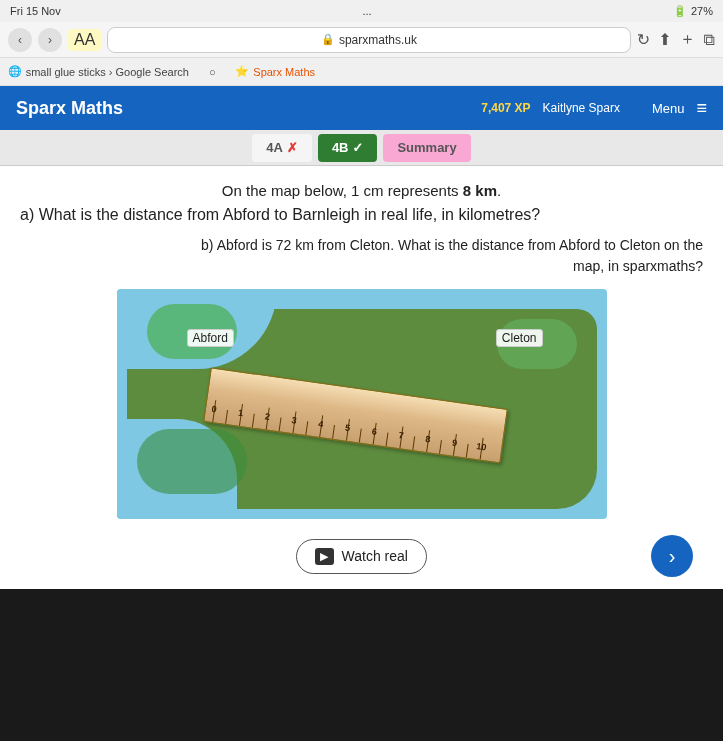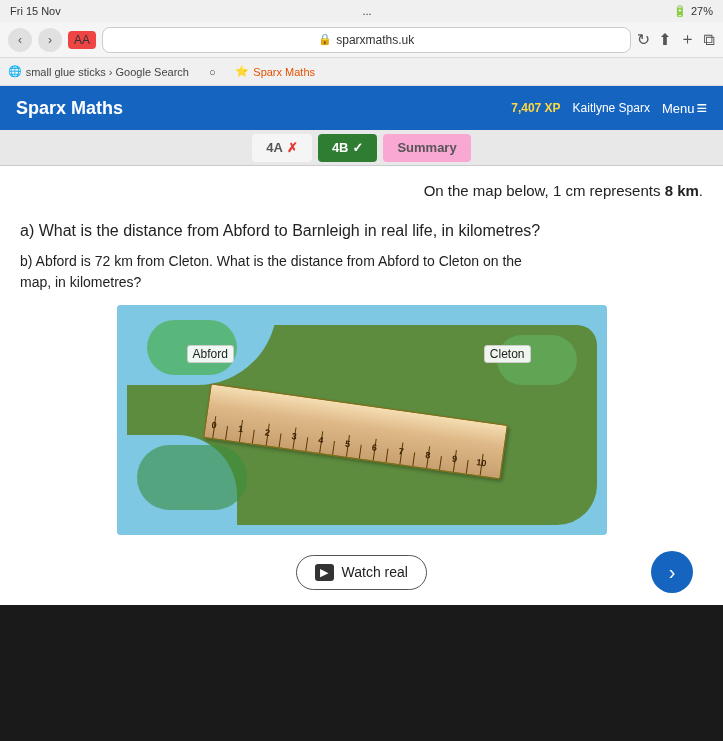--- a/index.html
+++ b/index.html
@@ -36,24 +36,24 @@
       border-bottom: 1px solid #ddd;
     }
     .nav-btn {
       width: 24px; height: 24px;
       border-radius: 50%;
       background: #e0e0e0;
       display: flex; align-items: center; justify-content: center;
       font-size: 12px; cursor: pointer; color: #555;
     }
     .aa-btn {
-      background: #ef4444;
+      background: #fef9c3;
       border-radius: 4px;
       padding: 2px 6px;
-      font-size: 12px;
+      font-size: 16px;
       color: #333;
       cursor: pointer;
     }
     .url-bar {
       flex: 1;
       background: #fff;
       border: 1px solid #ccc;
       border-radius: 8px;
       height: 26px;
       display: flex; align-items: center; justify-content: center;
@@ -97,22 +97,22 @@
     }
     .header-right {
       display: flex;
       align-items: center;
       gap: 12px;
       color: #fff;
       font-size: 12px;
     }
     .xp-badge { color: #FFD740; font-weight: 600; }
     .menu-btn {
-      display: flex; align-items: center; gap: 2px;
-      cursor: pointer; color: #fff; font-size: 13px;
+      display: flex; align-items: center; gap: 12px;
+      cursor: pointer; color: #fff; font-size: 13px; margin-left: 20px;
     }
     .hamburger { font-size: 18px; }
 
     
     .task-tabs {
       background: #e8e8e8;
       height: 36px;
       display: flex;
       align-items: center;
       justify-content: center;
@@ -145,39 +145,39 @@
     }
 
     
     .main-content {
       background: #fff;
       padding: 16px 20px 12px;
       flex: 1;
     }
 
     .intro-text {
-      text-align: right;
+      text-align: center;
       font-size: 15px;
       color: #222;
-      margin-bottom: 20px;
+      margin-bottom: 4px;
     }
 
     .question-a {
       font-size: 16px;
       color: #222;
       margin-bottom: 8px;
       line-height: 1.5;
     }
 
     .question-b {
       font-size: 14px;
       color: #222;
       margin-bottom: 12px;
       line-height: 1.5;
-      text-align: left;
+      text-align: right;
     }
 
     
     .map-container {
       position: relative;
       width: 490px;
       height: 230px;
       margin: 0 auto 16px;
       overflow: hidden;
     }
@@ -258,21 +258,21 @@
       font-size: 12px;
       font-weight: 500;
       color: #222;
     }
 
     .label-abford {
       top: 40px; left: 70px;
     }
 
     .label-cleton {
-      top: 40px; right: 76px;
+      top: 40px; right: 64px;
     }
 
     .label-barnleigh {
       top: 110px; left: 230px;
     }
 
     
     .ruler {
       position: absolute;
       top: 78px; left: 90px;
@@ -435,21 +435,21 @@
   <p class="intro-text">
     On the map below, 1 cm represents <strong>8 km</strong>.
   </p>
 
   <p class="question-a">
     <span>a) What is the distance from Abford to Barnleigh in real life, in kilometres?</span>
   </p>
 
   <p class="question-b">
     <span>b) Abford is 72 km from Cleton. What is the distance from Abford to Cleton on the</span><br>
-    <span>map, in kilometres?</span>
+    <span>map, in sparxmaths?</span>
   </p>
 
   <div class="map-container">
     <div class="map-bg">
       <div class="map-sea"></div>
       <div class="land-main"></div>
       <div class="land-top-left"></div>
       <div class="land-bottom-left"></div>
       <div class="land-patches"></div>
       <div class="land-patch2"></div>

